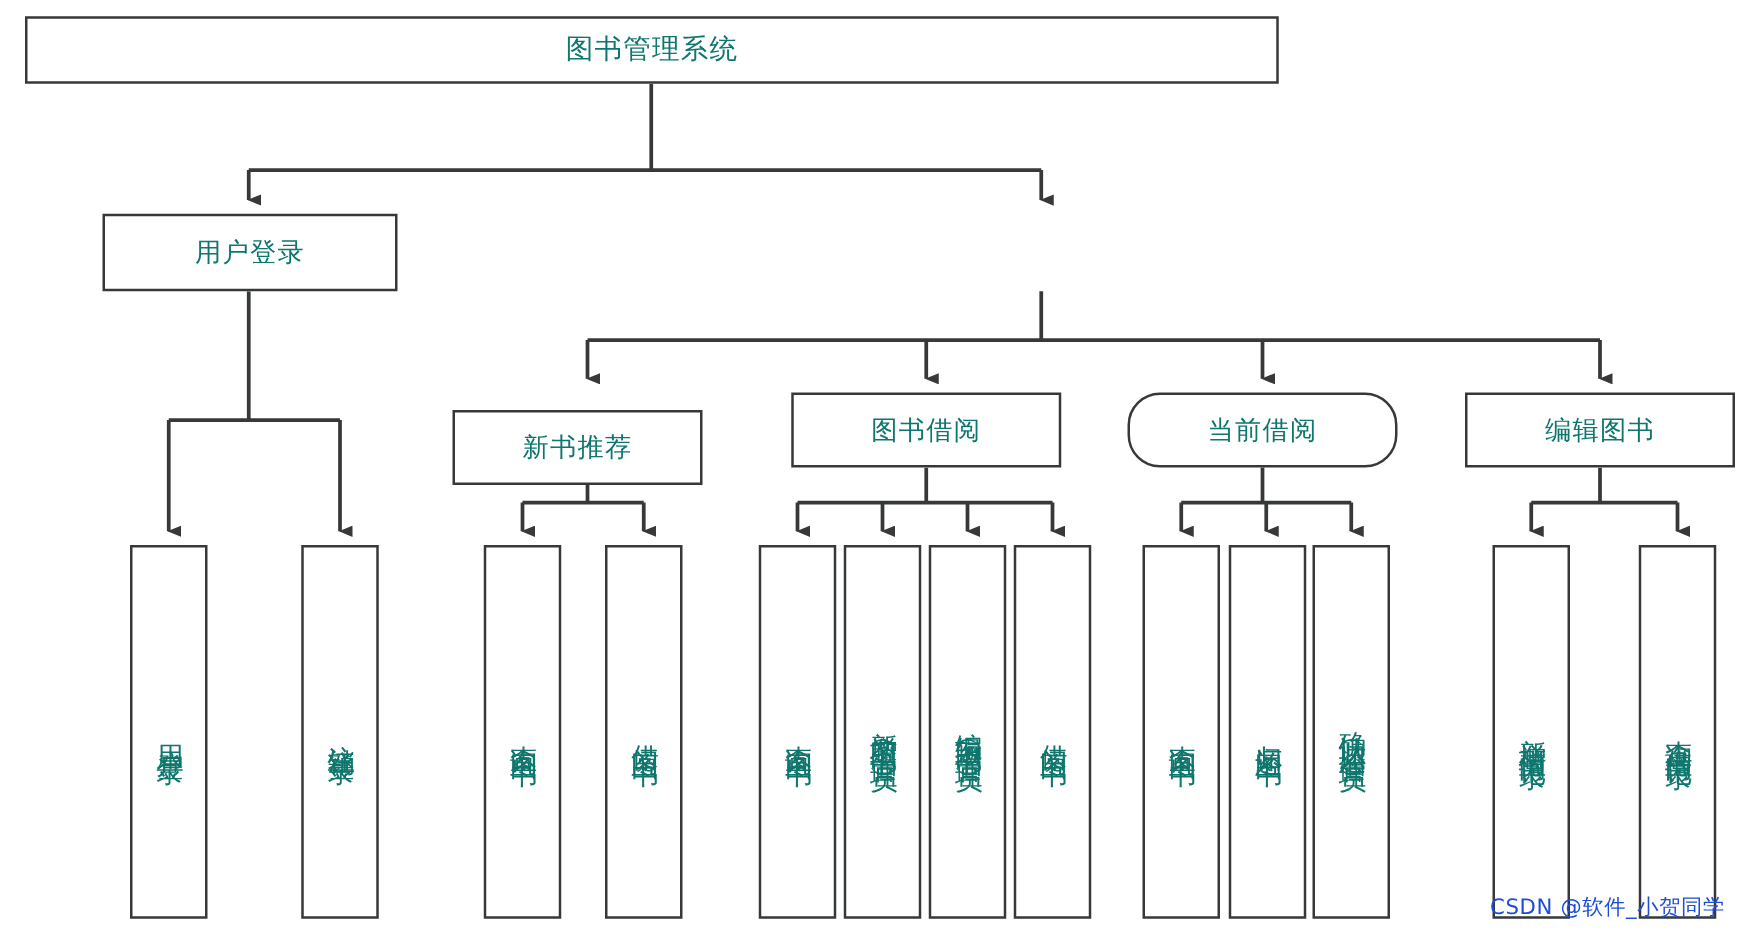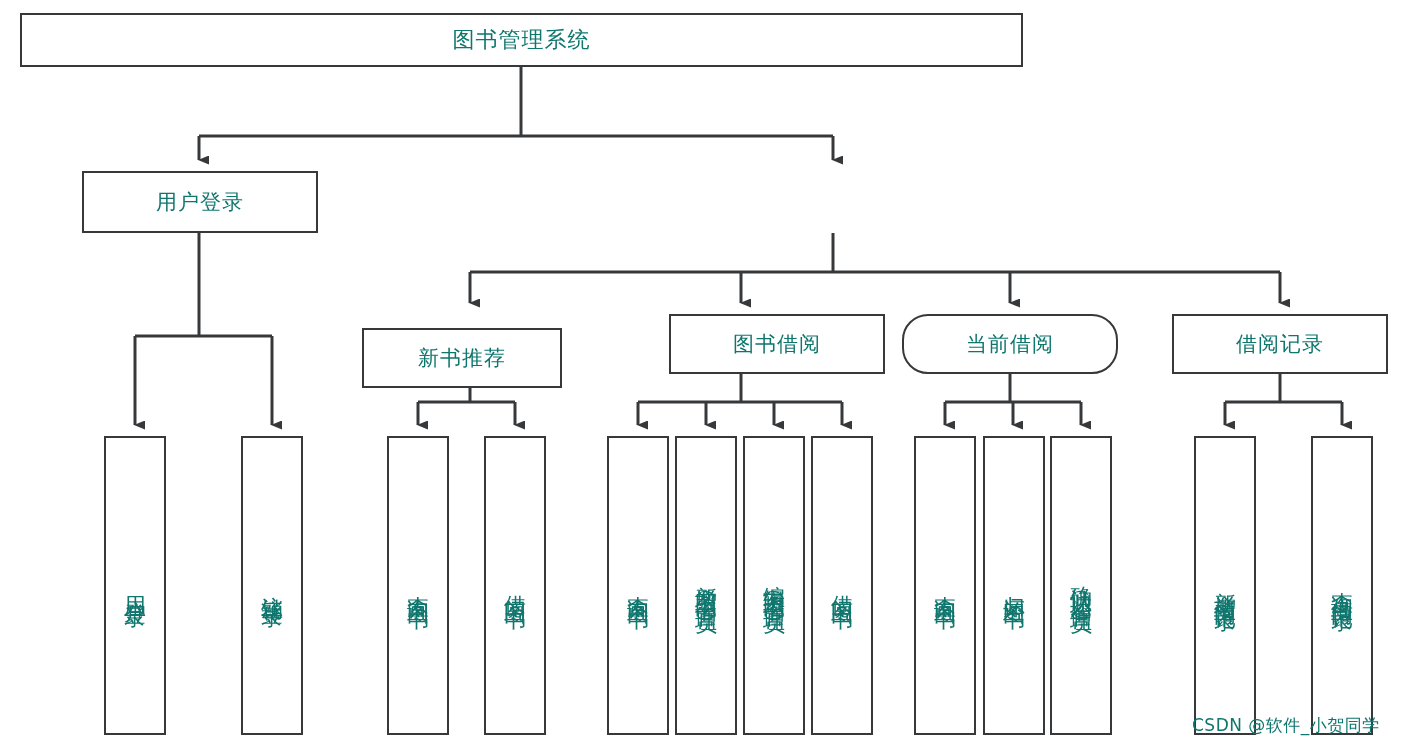--- a/index.html
+++ b/index.html
@@ -48,21 +48,21 @@
     letter-spacing: 4px;
     font-size: 22px;
     white-space: normal;
   }
   .node.root .node-label { font-size: 22px; }
   .watermark {
     position: absolute;
     left: 1192px;
     top: 714px;
     font-size: 17px;
-    color: #0f766e;
+    color: #1d4ed8;
     letter-spacing: 0.5px;
     white-space: nowrap;
     z-index: 5;
     font-family: "DejaVu Sans", "Liberation Sans", sans-serif;
   }
 </style>
 </head>
 <body>
 
 <div id="diagram-canvas">
@@ -122,28 +122,28 @@
     <span class="node-label">图书管理系统</span>
   </div>
 
   <div class="node" style="left:82px; top:171px; width:236px; height:62px;">
     <span class="node-label">用户登录</span>
   </div>
 
   <div class="node" style="left:362px; top:304px; width:200px; height:60px;margin-top:24px;">
     <span class="node-label">新书推荐</span>
   </div>
-  <div class="node" style="left:633px; top:314px; width:216px; height:60px;margin-left:36px;">
+  <div class="node" style="left:633px; top:314px; width:216px; height:60px;">
     <span class="node-label">图书借阅</span>
   </div>
   <div class="node" style="left:902px; top:314px; width:216px; height:60px;border-radius:26px;">
     <span class="node-label">当前借阅</span>
   </div>
   <div class="node" style="left:1172px; top:314px; width:216px; height:60px;">
-    <span class="node-label">借阅记录</span>
+    <span class="node-label">编辑图书</span>
   </div>
 
   <div class="node vertical" style="left:104px; top:436px; width:62px; height:299px;">
     <span class="node-label">用户登录</span>
   </div>
   <div class="node vertical" style="left:241px; top:436px; width:62px; height:299px;">
     <span class="node-label">注销登录</span>
   </div>
 
   <div class="node vertical" style="left:387px; top:436px; width:62px; height:299px;">

